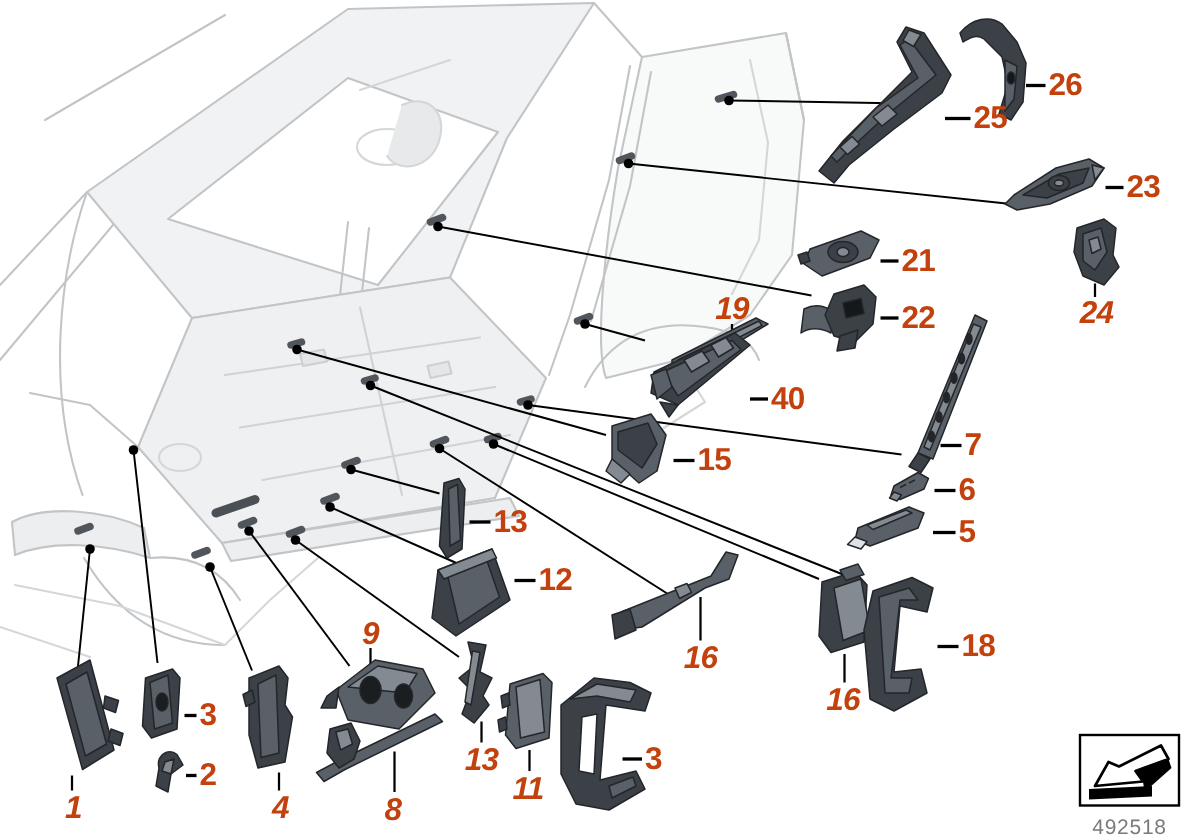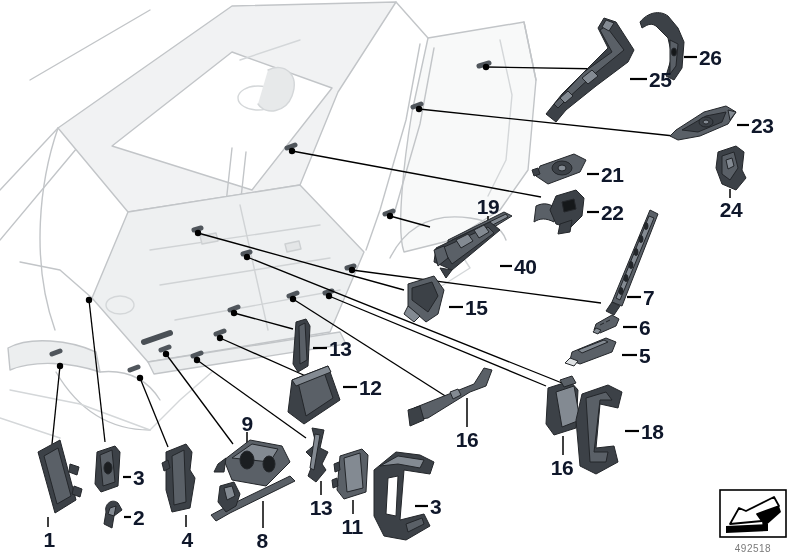--- a/index.html
+++ b/index.html
@@ -1,24 +1,24 @@
 <!DOCTYPE html>
 <html><head>
 <meta charset="utf-8">
 <style>
   html,body{margin:0;padding:0;background:#fff;}
   .stage{position:relative;width:800px;height:560px;background:#ffffff;overflow:hidden;
          font-family:"Liberation Sans",sans-serif;}
   .stage svg{position:absolute;left:0;top:0;}
-  .plabel{position:absolute;font-weight:bold;font-size:21px;color:#0f172a;
+  .plabel{position:absolute;font-weight:bold;font-size:21px;color:#c2410c;
           line-height:1;white-space:nowrap;letter-spacing:-0.5px;}
   .plabel.h{transform:translateY(-50%);}
-  .plabel.v{transform:translate(-50%,-50%);}
+  .plabel.v{transform:translate(-50%,-50%);font-style:italic;}
   .diagram-number{position:absolute;left:714px;top:543px;width:78px;text-align:center;
-          font-size:10px;color:#7a7a7a;letter-spacing:0.5px;}
+          font-size:14px;color:#7a7a7a;letter-spacing:0.5px;}
 </style>
 </head>
 <body>
 
 <div class="stage">
 
 <svg width="800" height="560" viewBox="0 0 800 560">
 
   <g stroke="#c2c5c8" stroke-width="1.4" fill="none" stroke-linejoin="round" stroke-linecap="round">
 

